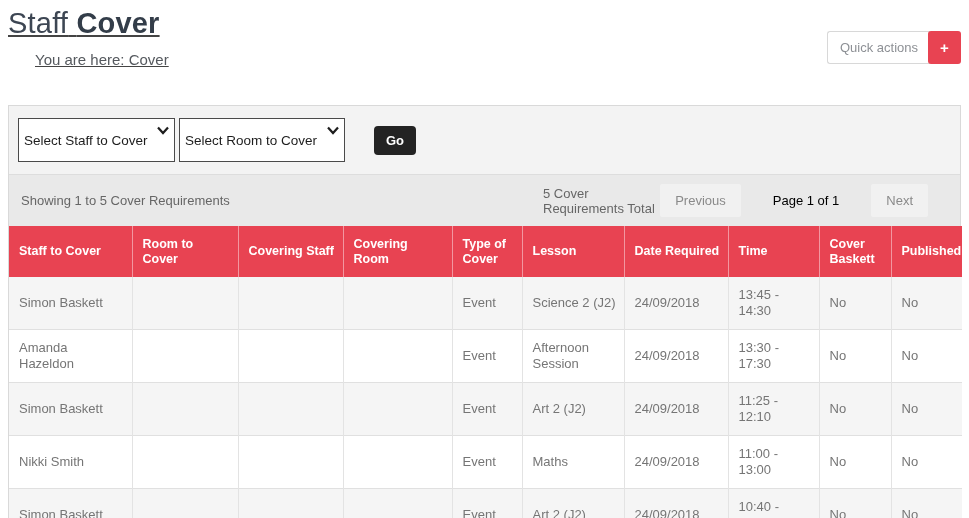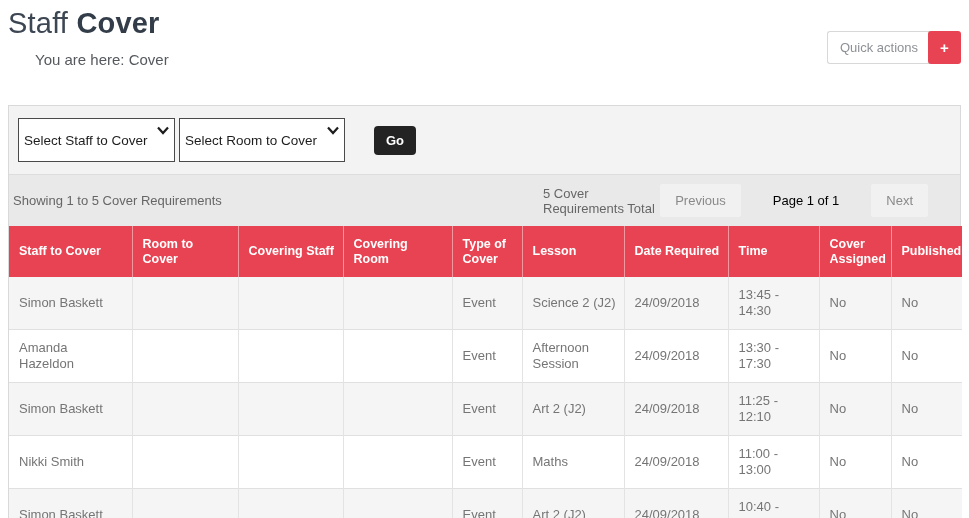--- a/index.html
+++ b/index.html
@@ -8,21 +8,21 @@
   }
   *{box-sizing:border-box;}
   html,body{margin:0;padding:0;}
   body{
     width:969px;height:518px;overflow:hidden;
     background:#fff;
     font-family:"Liberation Sans", sans-serif;
     color:#444;
   }
   
-  .page-header{position:relative;padding:6px 8px 0 8px;}
+  .page-header{position:relative;padding:6px 8px 0 8px;text-decoration:underline;}
   .page-title{margin:0;font-size:29px;line-height:34px;color:#333d49;font-weight:700;letter-spacing:.2px;}
   .page-title .light{font-weight:300;color:#3d4653;}
   .breadcrumb{margin-top:11px;font-size:15px;color:#55595e;margin-left:27px;}
   .quick-actions{position:absolute;top:31px;right:8px;display:flex;cursor:pointer;height:33px;}
   .qa-label{
     background:#fff;border:1px solid #d8d8d8;border-right:none;
     color:#8d9095;font-size:13px;display:flex;align-items:center;
     padding:0 12px;border-radius:3px 0 0 3px;
   }
   .qa-plus{
@@ -44,21 +44,21 @@
     height:44px;padding:2px 26px 2px 5px;
   }
   .select-wrap .chev{position:absolute;right:6px;top:8px;pointer-events:none;}
   .go-btn{
     background:var(--dark-btn);color:#fff;border:none;border-radius:4px;
     font-family:"Liberation Sans", sans-serif;
     font-size:13px;font-weight:bold;padding:7px 12px;margin-left:25px;cursor:pointer;
   }
   
   .pagebar{background:#e9e9e9;height:51px;display:flex;align-items:center;font-size:13px;color:#666;}
-  .pb-showing{width:534px;padding-left:4px;}
+  .pb-showing{width:534px;padding-left:12px;}
   .pb-total{flex:1;}
   .pb-btn{background:#f1f1f1;color:#8a8a8a;padding:9px 15px;border-radius:2px;cursor:pointer;white-space:nowrap;}
   .pb-page{margin:0 32px;color:#000000;white-space:nowrap;}
   .pb-next{margin-right:32px;}
   
   table{border-collapse:collapse;width:100%;table-layout:fixed;}
   thead th{
     background:var(--accent);color:#fff;
     font-size:12.5px;font-weight:bold;text-align:left;
     height:51px;padding:6px 6px 6px 10px;vertical-align:middle;line-height:15px;
@@ -135,21 +135,21 @@
     <thead>
       <tr>
           <th>Staff to Cover</th>
           <th>Room to Cover</th>
           <th>Covering Staff</th>
           <th>Covering Room</th>
           <th>Type of Cover</th>
           <th>Lesson</th>
           <th>Date Required</th>
           <th>Time</th>
-          <th>Cover Assigned</th>
+          <th>Cover Baskett</th>
           <th>Published</th>
         </tr>
     </thead>
     <tbody>
         <tr>
           <td>Simon Baskett</td>
           <td></td>
           <td></td>
           <td></td>
           <td>Event</td>

